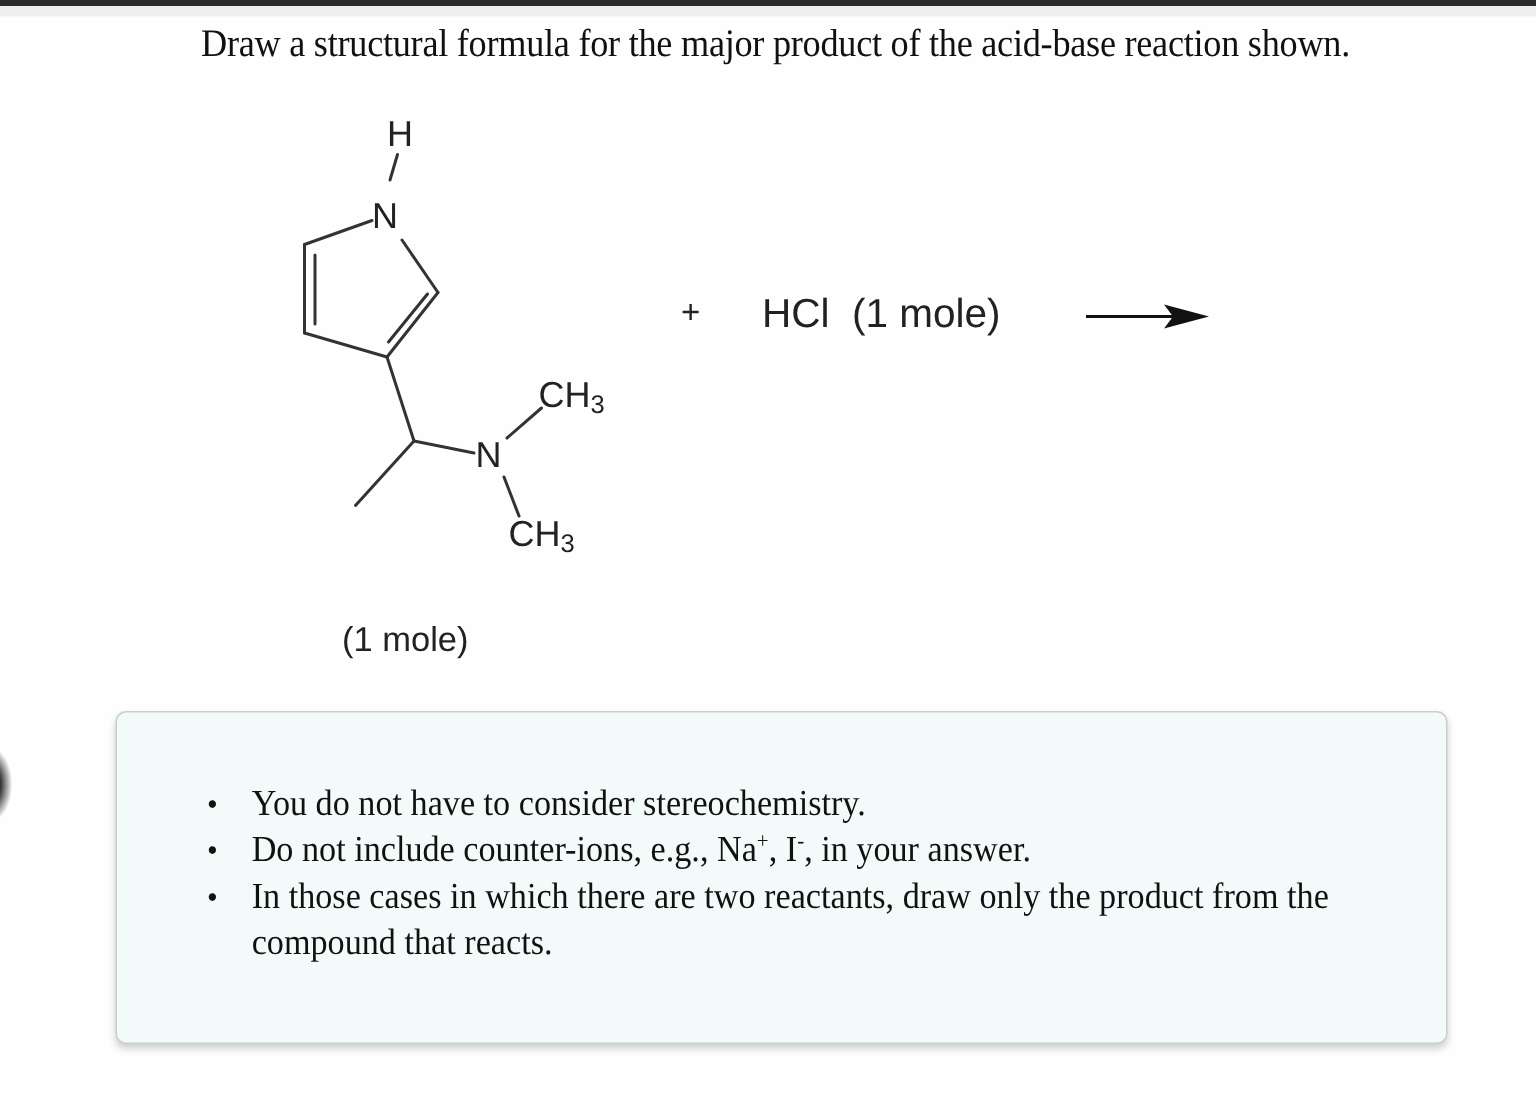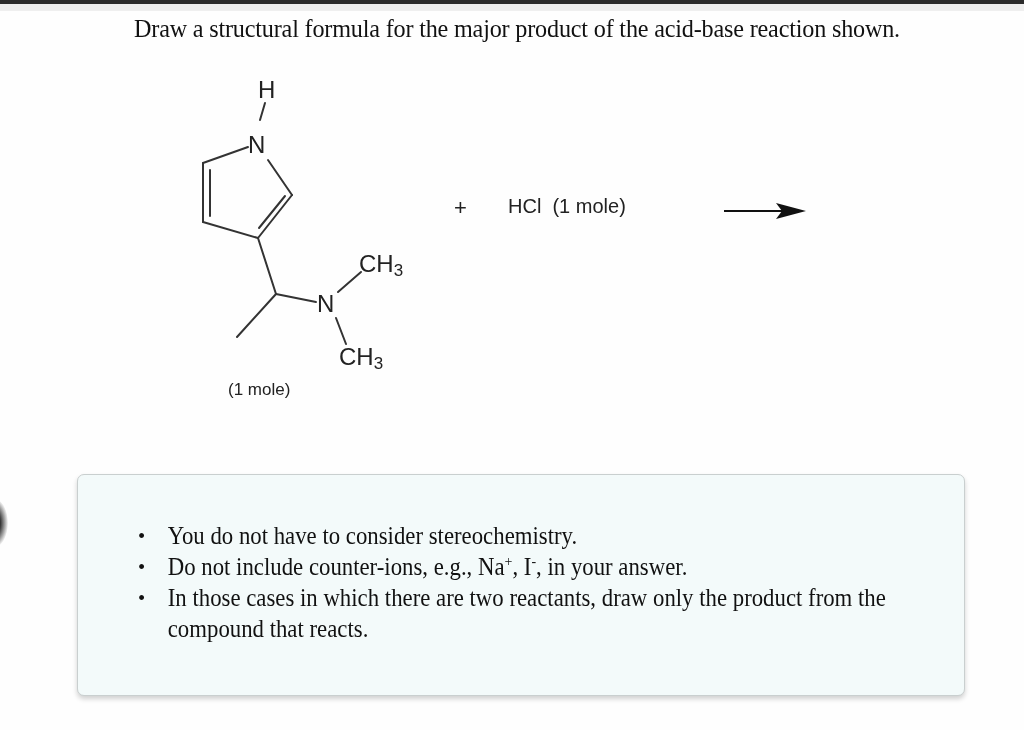--- a/index.html
+++ b/index.html
@@ -74,23 +74,23 @@
       <polygon points="776,203 806,211 776,219 782,211" fill="#111"></polygon>
     </g>
   </svg>
 
   <span class="lbl" style="left:258px;top:78px">H</span>
   <span class="lbl" style="left:248px;top:133px">N</span>
   <span class="lbl" style="left:317px;top:292px">N</span>
   <span class="lbl" style="left:359px;top:252px"><span>CH</span><sub>3</sub></span>
   <span class="lbl" style="left:339px;top:345px"><span>CH</span><sub>3</sub></span>
 
-  <span class="lbl" style="left:228px;top:381px;font-size:17px">(1 mole)</span>
+  <span class="lbl" style="left:228px;top:415px;font-size:23px">(1 mole)</span>
   <span class="lbl" style="left:454px;top:197px;font-size:22px">+</span>
-  <span class="lbl" style="left:508px;top:196px;font-size:20px;white-space:pre">HCl  (1 mole)</span>
+  <span class="lbl" style="left:508px;top:196px;font-size:27px;white-space:pre">HCl  (1 mole)</span>
 </div>
 
 <div class="edge-shadow"></div>
 
 <div class="note">
   <ul>
     <li>
       <span class="bullet">•</span>
       <span>You do not have to consider stereochemistry.</span>
     </li>

